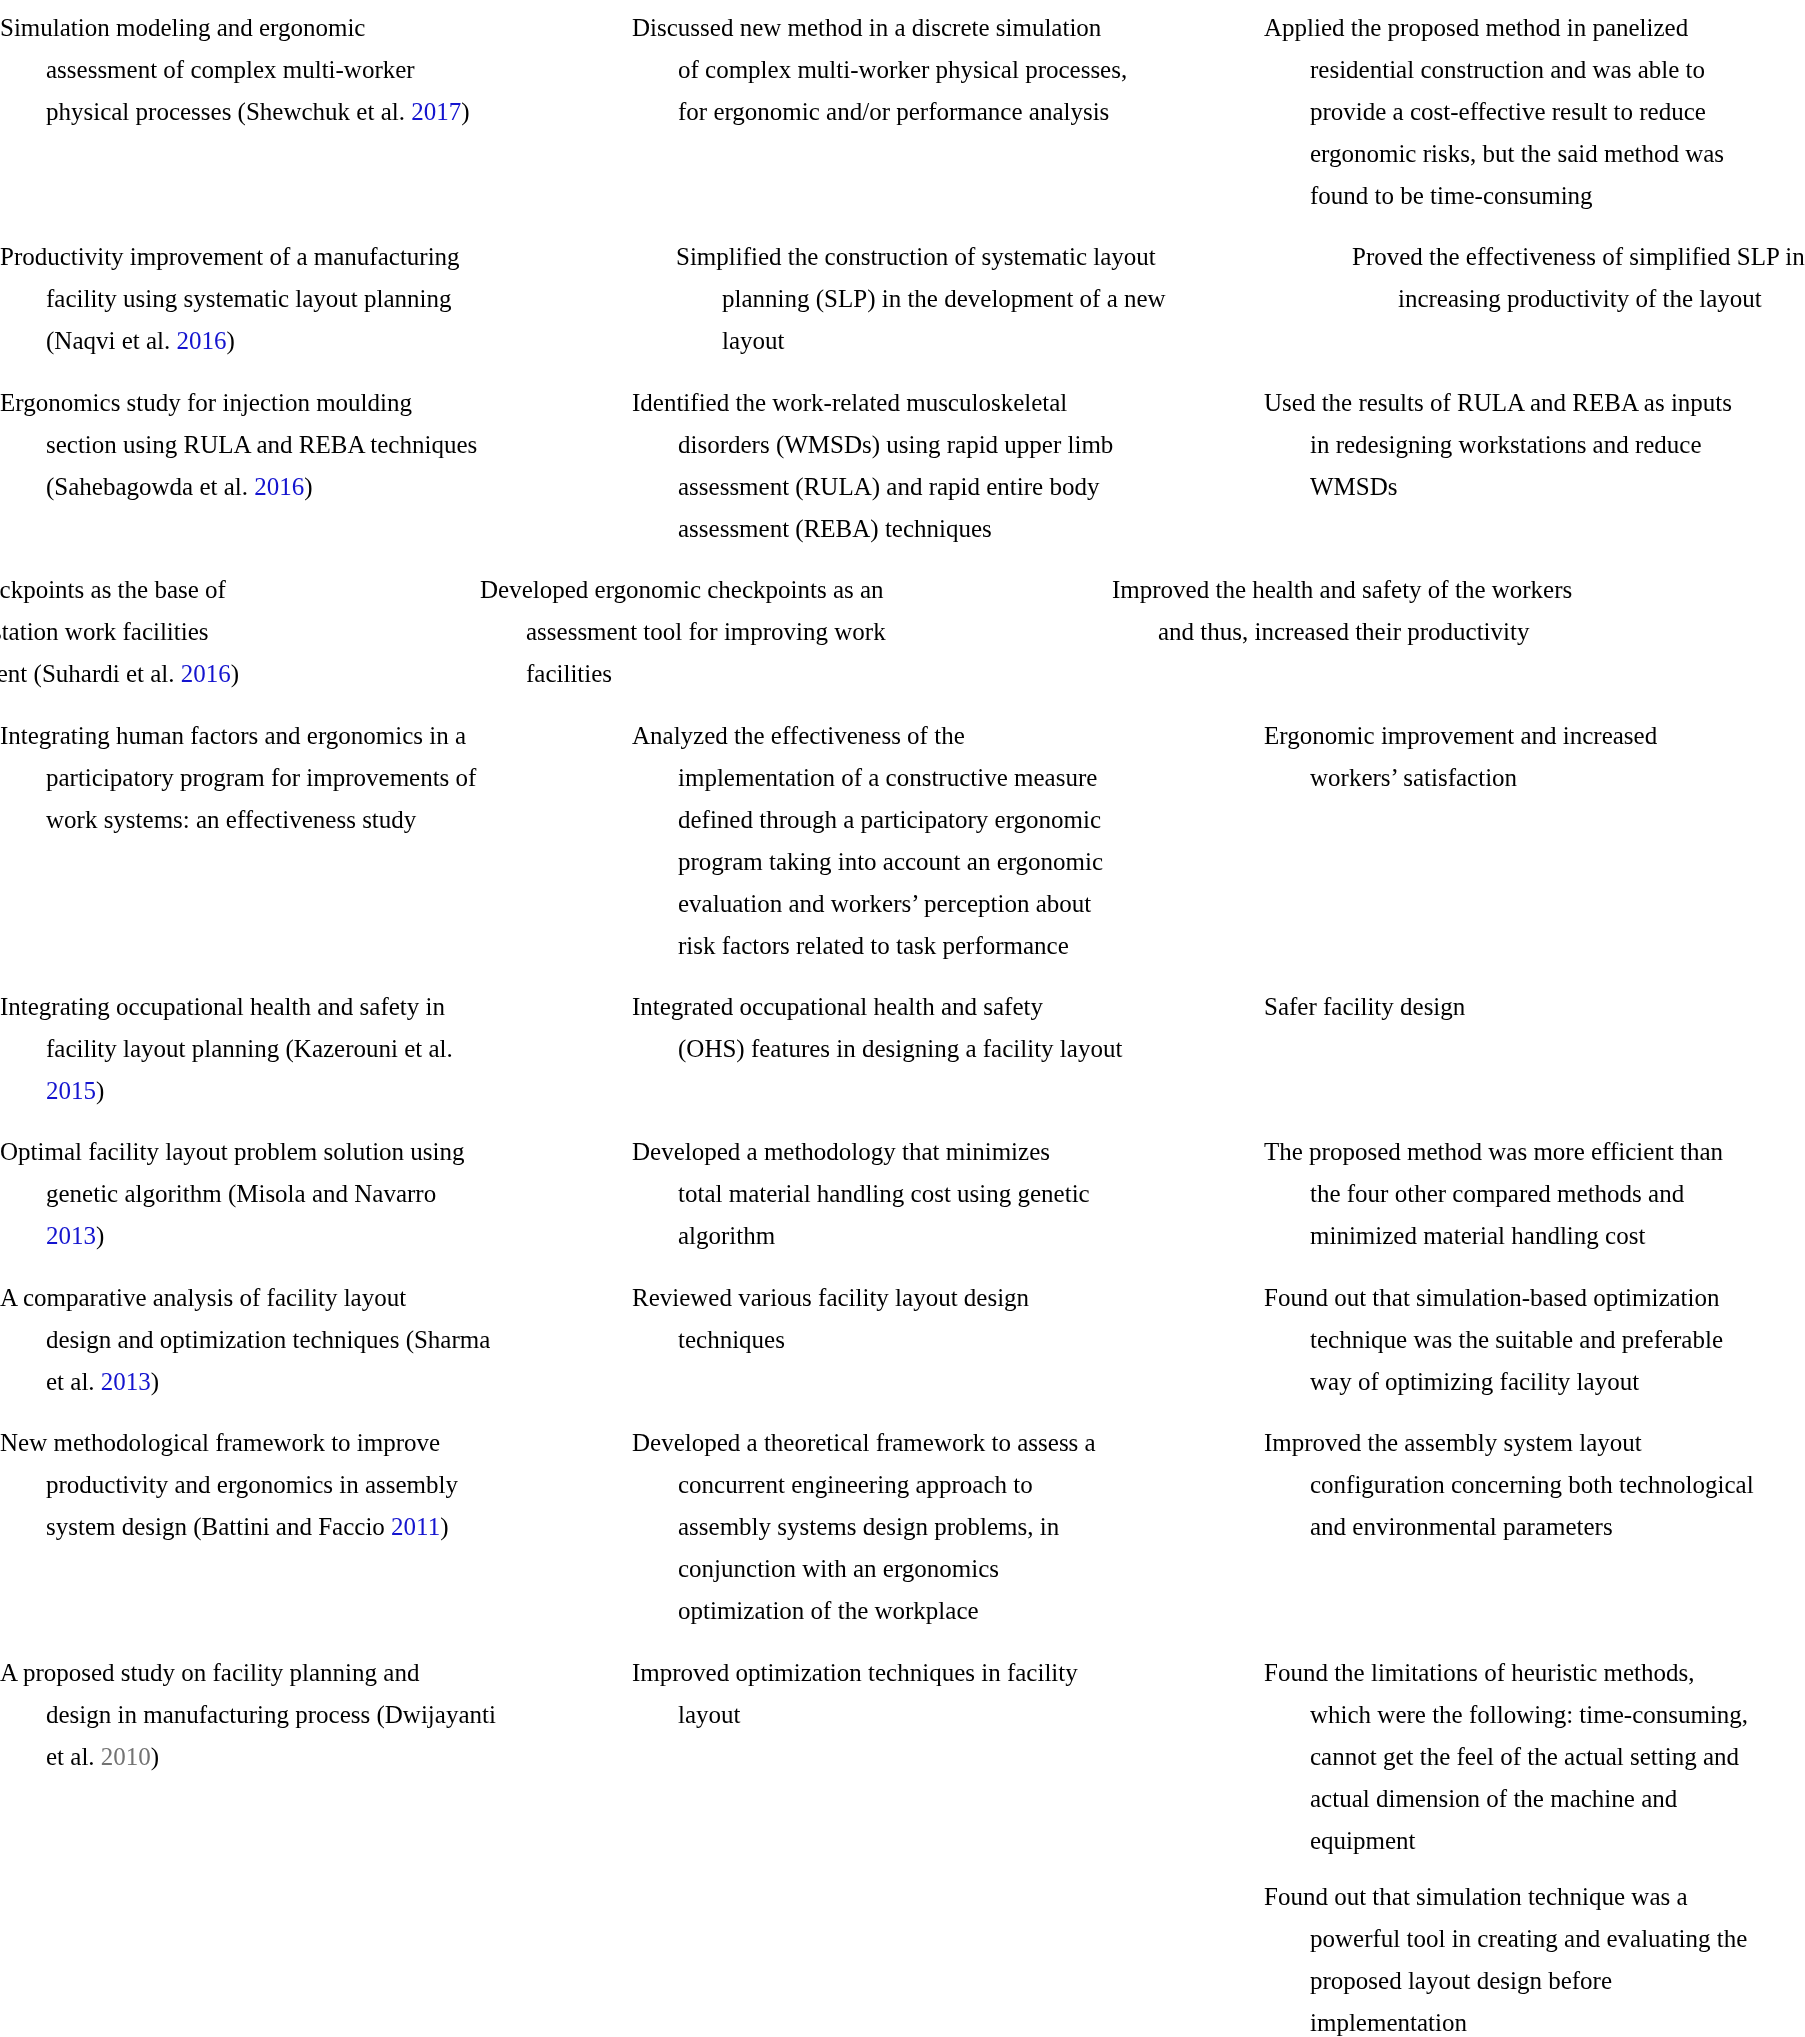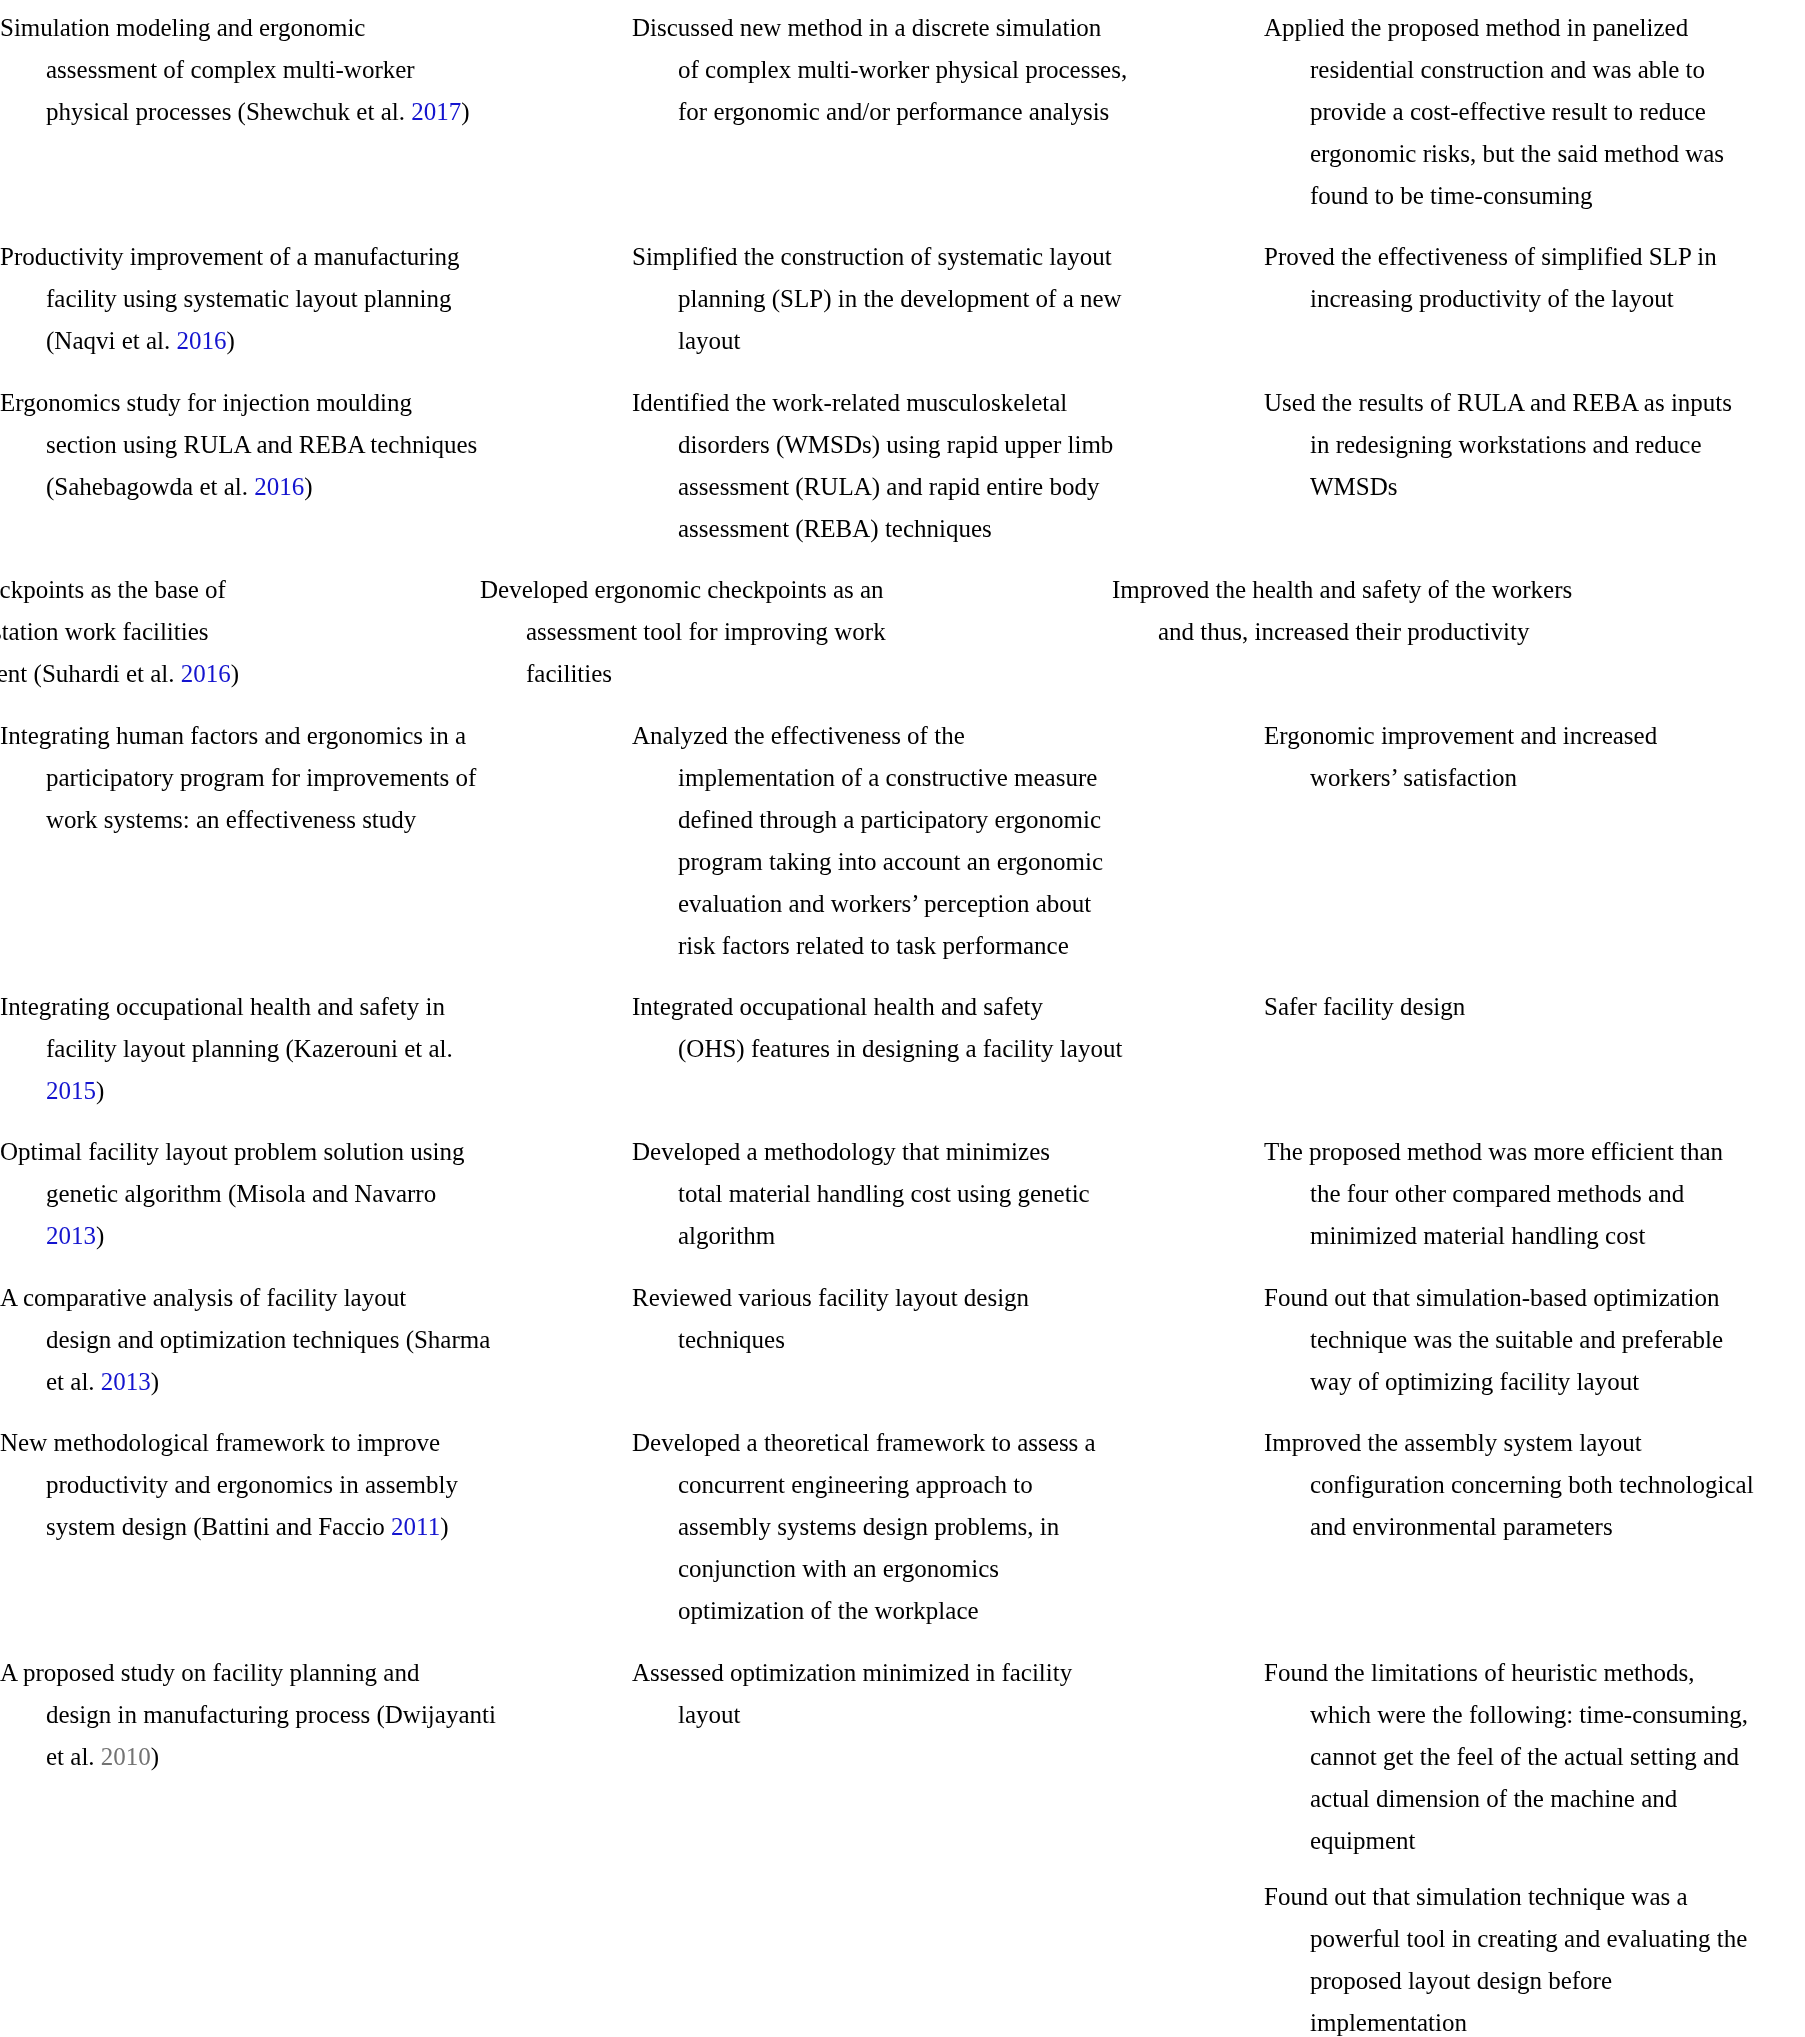--- a/index.html
+++ b/index.html
@@ -90,21 +90,21 @@
             <div>
               <p class="wrapline">Applied the proposed method in panelized</p>
               <p class="cont">residential construction and was able to</p>
               <p class="cont">provide a cost-effective result to reduce</p>
               <p class="cont">ergonomic risks, but the said method was</p>
               <p class="cont">found to be time-consuming</p>
             </div>
           </div>
         </div>
       </div>
-      <div class="row" id="row-naqvi-2016" style="margin-top: 19.4px;">
+      <div class="row" id="row-naqvi-2016" style="margin-top: 19.4px; gap: 44px;">
         <div class="cell col-1">
           <p class="wrapline">Productivity improvement of a manufacturing</p>
           <p class="cont">facility using systematic layout planning</p>
           <p class="cont">(Naqvi et al. <span class="cite-year" style="color: rgb(20, 20, 207);">2016</span>)</p>
         </div>
         <div class="cell col-2">
           <p class="wrapline">Simplified the construction of systematic layout</p>
           <p class="cont">planning (SLP) in the development of a new</p>
           <p class="cont">layout</p>
         </div>
@@ -264,21 +264,21 @@
           </div>
         </div>
       </div>
       <div class="row" id="row-dwijayanti-2010" style="margin-top: 19.4px;">
         <div class="cell col-1">
           <p class="wrapline">A proposed study on facility planning and</p>
           <p class="cont">design in manufacturing process (Dwijayanti</p>
           <p class="cont">et al. <span class="cite-year" style="color: #737373;">2010</span>)</p>
         </div>
         <div class="cell col-2">
-          <p class="wrapline">Assessed optimization minimized in facility</p>
+          <p class="wrapline">Improved optimization techniques in facility</p>
           <p class="cont">layout</p>
         </div>
         <div class="cell col-3">
           <div class="cell-inner">
             <div>
               <p class="wrapline">Found the limitations of heuristic methods,</p>
               <p class="cont">which were the following: time-consuming,</p>
               <p class="cont">cannot get the feel of the actual setting and</p>
               <p class="cont">actual dimension of the machine and</p>
               <p class="cont">equipment</p>

